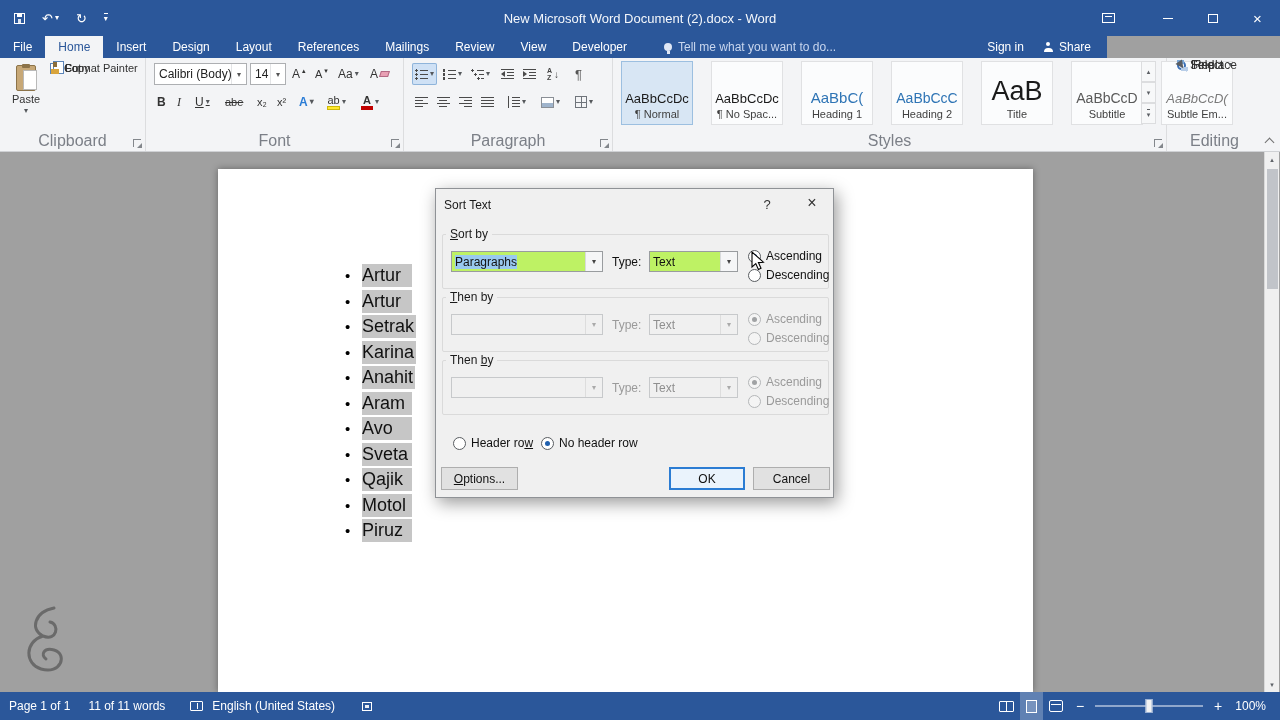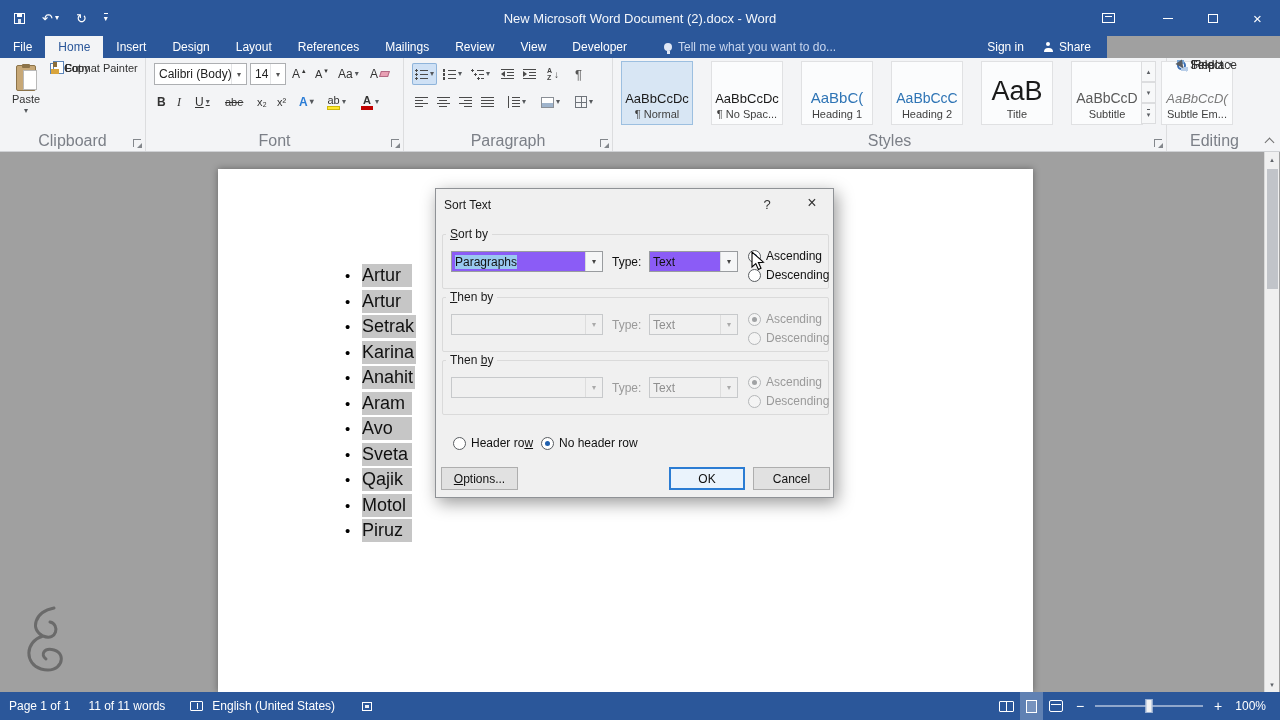--- a/index.html
+++ b/index.html
@@ -154,21 +154,21 @@
 
   
   #dlg{position:absolute;left:435px;top:188px;width:399px;height:310px;background:#f0f0f0;border:1px solid #8f9296;box-shadow:3px 5px 16px rgba(0,0,0,.4);z-index:30;font-size:12px;color:#111}
   .dtitle{position:absolute;left:8px;top:9px;font-size:12px;color:#1a1a1a}
   .dhelp{position:absolute;left:323px;top:8px;font-size:13px;color:#333;width:16px;text-align:center}
   .dclose{position:absolute;right:4px;top:2px;width:34px;height:24px;display:flex;align-items:center;justify-content:center;font-size:16px;color:#333}
   .gbox{position:absolute;left:6px;width:387px;border:1px solid #dadada;border-radius:2px}
   .gb1{top:45px;height:55px}.gb2{top:108px;height:55px}.gb3{top:171px;height:55px}.gb4{top:234px;height:34px}
   .glabel{position:absolute;top:-8px;left:3px;background:#f0f0f0;padding:0 4px;font-size:12px;color:#1a1a1a;white-space:nowrap}
   .ak{text-decoration:underline}
-  .dcombo{position:absolute;height:21px;background:#8b5cf6;border:1px solid #999c9f;display:flex;align-items:center;font-size:12px;padding-left:3px}
+  .dcombo{position:absolute;height:21px;background:#bef264;border:1px solid #999c9f;display:flex;align-items:center;font-size:12px;padding-left:3px}
   .dcombo .dval{flex:1;white-space:nowrap;overflow:hidden}
   .selhl{background:#99c9f0}
   .dcombo .darr{width:17px;align-self:stretch;display:flex;align-items:center;justify-content:center;font-size:8px;color:#444;border-left:1px solid #d8dadc;background:#f5f6f7}
   .dcombo.dis{background:#f0f0f0;border-color:#c7c9cb;color:#8f8f8f}
   .dcombo.dis .darr{color:#aaa;background:#f0f0f0;border-left-color:#ddd}
   #combo-sort{left:15px;top:62px;width:152px}
   #combo-type1{left:213px;top:62px;width:89px}
   #combo-then1{left:15px;top:125px;width:152px}
   #combo-type2{left:213px;top:125px;width:89px}
   #combo-then2{left:15px;top:188px;width:152px}

